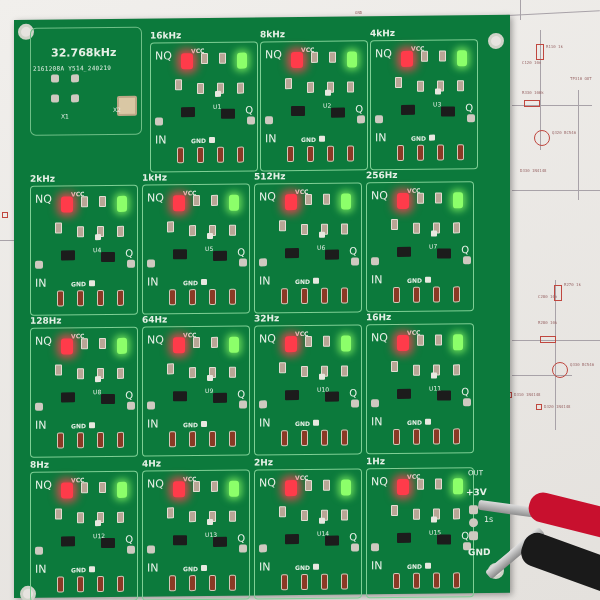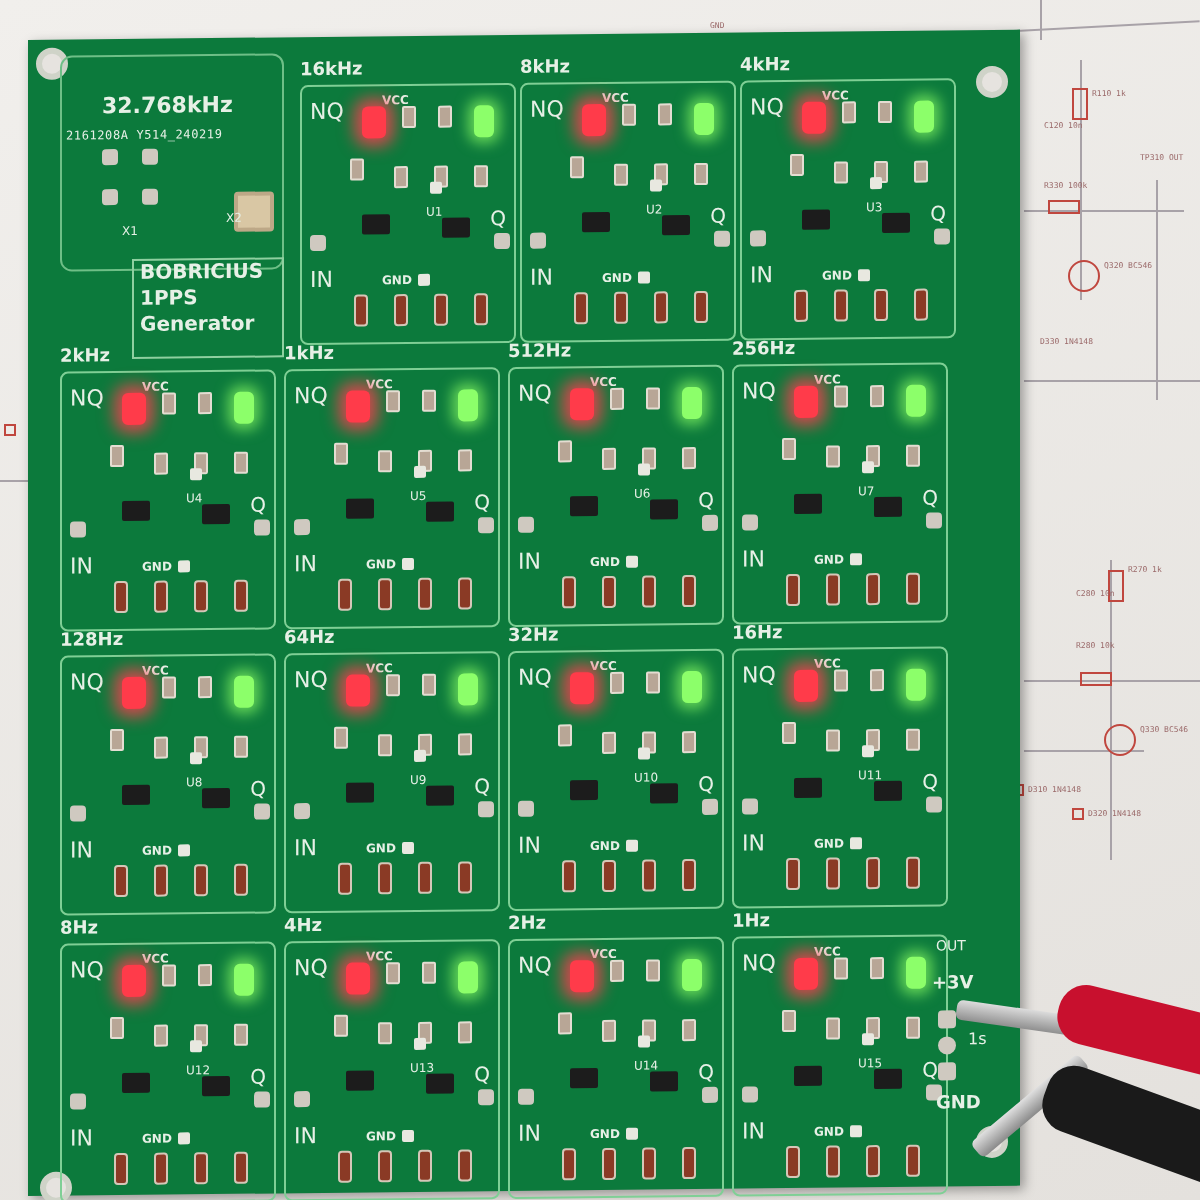--- a/index.html
+++ b/index.html
@@ -91,25 +91,20 @@
     <div class="silk" style="position:absolute;left:20px;top:18px;font-size:11px;font-weight:bold">32.768kHz</div>
     <div class="silk" style="position:absolute;left:2px;top:36px;font-size:6px;font-family:'DejaVu Sans Mono',monospace;letter-spacing:.3px">2161208A Y514_240219</div>
     <div class="pad" style="left:20px;top:46px"></div>
     <div class="pad" style="left:40px;top:46px"></div>
     <div class="pad" style="left:20px;top:66px"></div>
     <div class="pad" style="left:40px;top:66px"></div>
     <div class="silk" style="position:absolute;left:30px;top:84px;font-size:6px">X1</div>
     <div class="xtal"></div>
     <div class="silk" style="position:absolute;left:82px;top:78px;font-size:6px">X2</div>
   </div>
-  <div class="title-box">
-    <span class="silk">BOBRICIUS</span>
-    <span class="silk">1PPS</span>
-    <span class="silk">Generator</span>
-  </div>
 
   <div id="stages">
       <div class="freq-label silk" style="left: 136px; top: 12px;">16kHz</div>
       <div class="stage" style="left: 136px; top: 24px; width: 108px; height: 130px;">
         <div class="nq silk">NQ</div>
         <div class="vcc silk">VCC</div>
         <div class="q silk">Q</div>
         <div class="in silk">IN</div>
         <div class="gnd silk">GND</div>
         <div class="ulab silk">U1</div>

